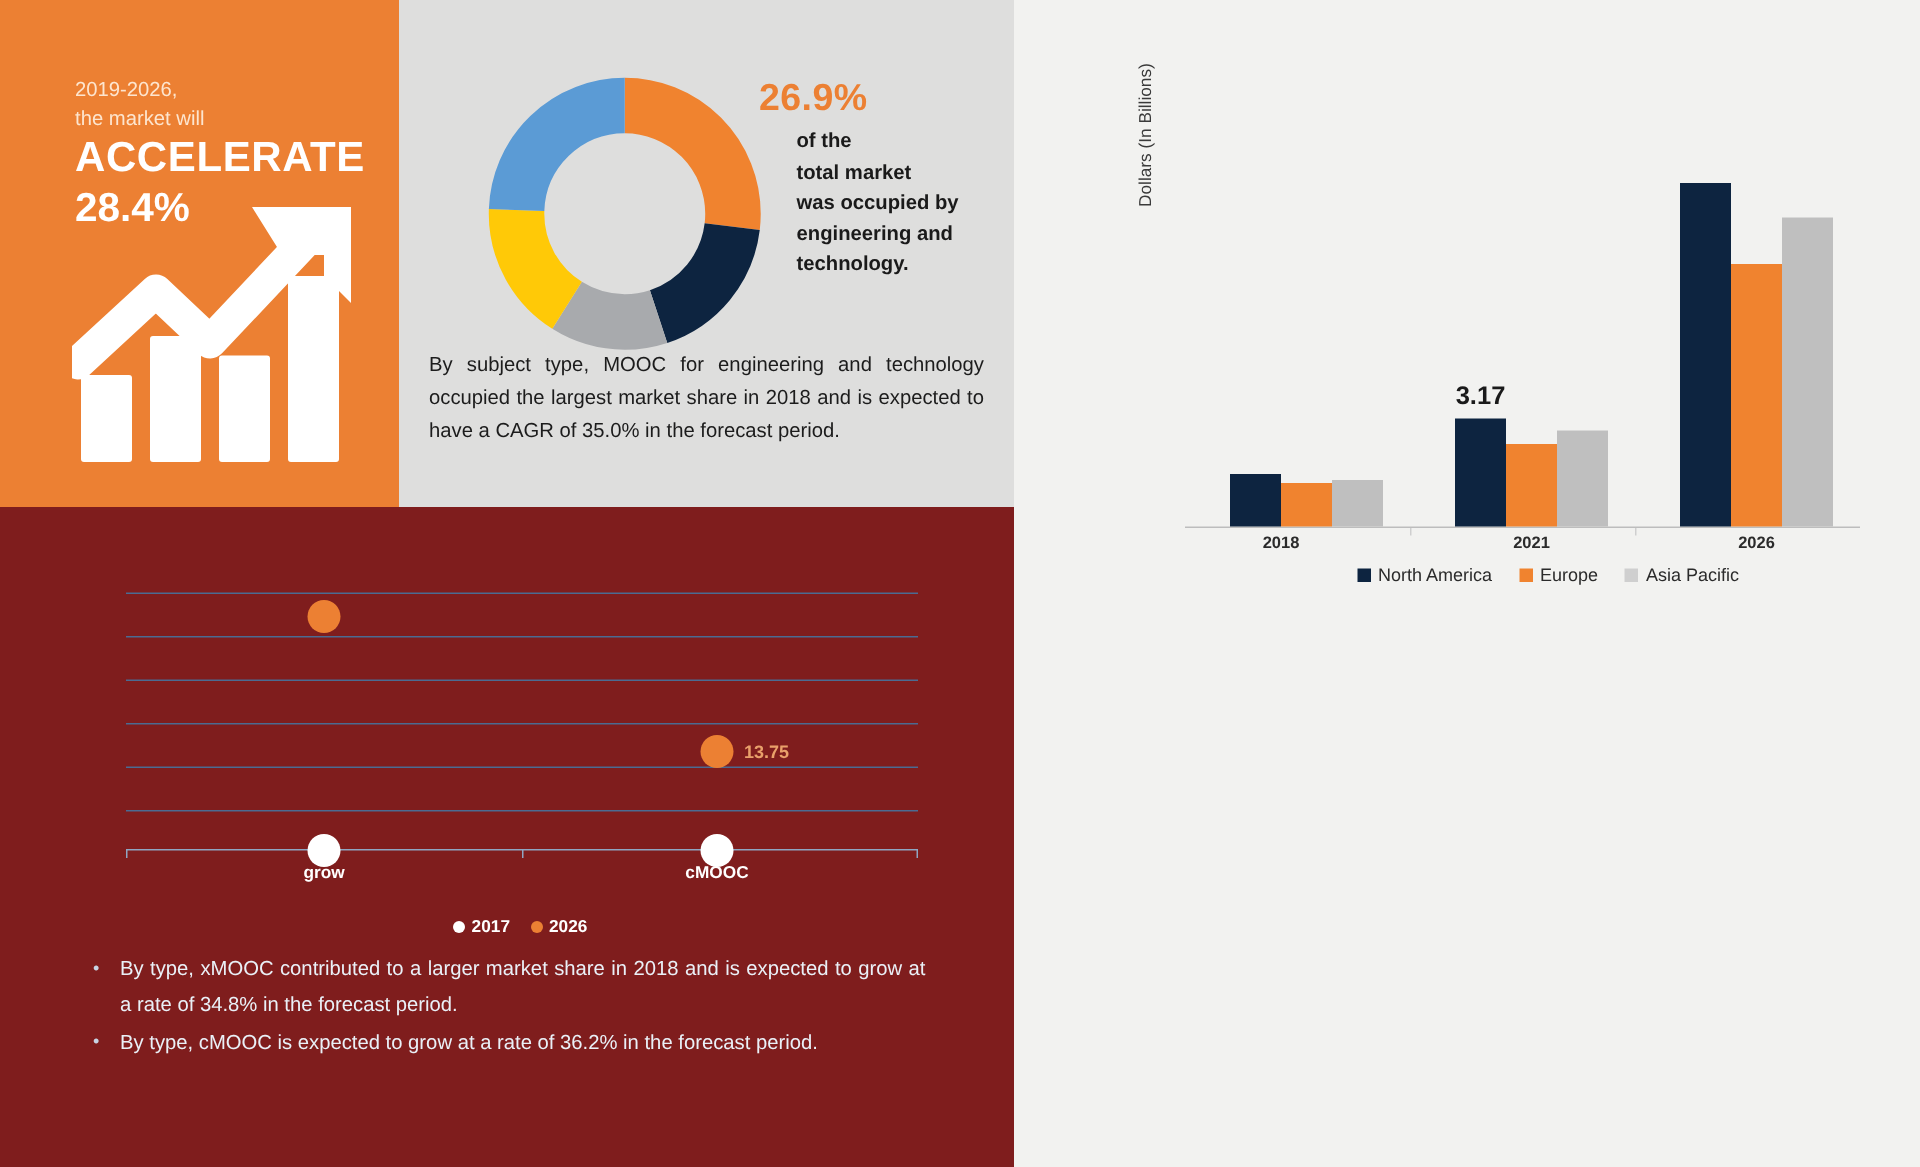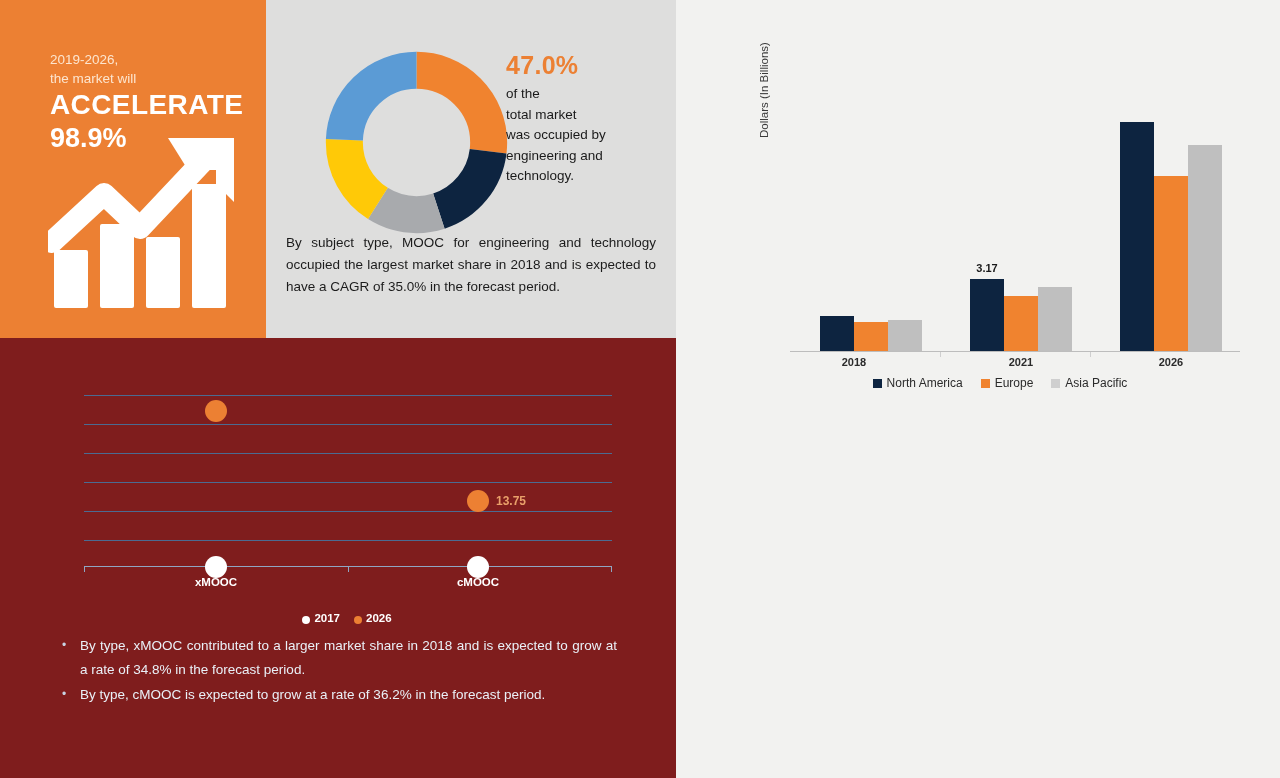--- a/index.html
+++ b/index.html
@@ -26,21 +26,21 @@
 
   
   #grey-panel {
     position: absolute; left: 266px; top: 0; width: 410px; height: 338px;
     background: #dededd;
   }
   #donut-wrap { position: absolute; left: 58px; top: 50px; width: 185px; height: 185px; }
   #donut-svg { width: 185px; height: 185px; display: block; }
   #donut-stat { position: absolute; left: 240px; top: 50px; width: 165px; }
   .ds-pct { font-size: 25px; font-weight: bold; color: #ec8033; line-height: 30px; letter-spacing: .3px;}
-  .ds-text { font-size: 13.5px; font-weight: normal; color: #1a1a1a; line-height: 20.5px; margin-top: 4px; }
+  .ds-text { font-size: 13.5px; font-weight: bold; color: #1a1a1a; line-height: 20.5px; margin-top: 4px; margin-left: 25px; }
   #grey-para {
     position: absolute; left: 8px; top: 232px; width: 394px;
     font-size: 13.5px; line-height: 22px; color: #1c1c1c;
     text-align: justify; padding: 0 12px;
   }
 
   
   #navy-panel {
     position: absolute; left: 0; top: 338px; width: 676px; height: 440px;
     background: #7f1d1d;
@@ -48,21 +48,21 @@
   #dotplot { position: absolute; left: 62px; top: 12px; width: 570px; height: 250px; }
   .grid-line { position: absolute; left: 22px; width: 528px; height: 1px; background: #4b6b92; }
   #dp-axis { position: absolute; left: 22px; width: 528px; height: 1px; background: #8fa6c2; }
   .axis-tick { position: absolute; width: 1px; height: 6px; background: #8fa6c2; }
   .dot { position: absolute; width: 22px; height: 22px; border-radius: 50%; }
   .dot.orange { background: #ec8033; }
   .dot.white { background: #ffffff; }
   .dot-label { position: absolute; font-size: 12px; color: #e9a06a; font-weight: 600; }
   .cat-label { position: absolute; font-size: 11.5px; font-weight: bold; color: #ffffff; text-align: center; }
   #dp-legend { position: absolute; left: 0; top: 262px; width: 570px; display: flex; justify-content: center; gap: 14px; align-items: center; }
-  .lg-item { display: flex; align-items: flex-end; gap: 4px; font-size: 11.5px; font-weight: bold; color: #ffffff; }
+  .lg-item { display: flex; align-items: center; gap: 4px; font-size: 11.5px; font-weight: bold; color: #ffffff; }
   .lg-dot { width: 8px; height: 8px; border-radius: 50%; }
   #navy-bullets { position: absolute; left: 62px; top: 296px; width: 555px; }
   .nb-row { display: flex; gap: 12px; margin-bottom: 2px; }
   .nb-bullet { color: #c8d4e4; font-size: 12px; line-height: 23.5px; flex: 0 0 6px; }
   .nb-text { font-size: 13.5px; line-height: 23.5px; color: #eaf0f7; text-align: justify; flex: 1; }
 
   
   #right-panel {
     position: absolute; left: 676px; top: 0; width: 604px; height: 778px;
     background: #f2f2f0;
@@ -73,38 +73,38 @@
     font-size: 11.5px; color: #3a3a3a;
     transform: rotate(-90deg); transform-origin: left top;
     white-space: nowrap;
   }
   #plot-area { position: absolute; left: 30px; top: 0; width: 450px; height: 232px; }
   #bar-baseline { position: absolute; left: 0; bottom: 0; width: 450px; height: 1px; background: #bdbdbd; }
   .bar { position: absolute; bottom: 1px; }
   .bar.na { background: #0d2440; }
   .bar.eu { background: #f0832f; }
   .bar.ap { background: #bfbfbf; }
-  .bar-value { position: absolute; font-size: 11px; font-weight: bold; color: #1a1a1a; }
+  .bar-value { position: absolute; font-size: 17px; font-weight: bold; color: #1a1a1a; }
   .group-tick { position: absolute; bottom: -5px; width: 1px; height: 5px; background: #cfcfcf; }
   .group-label { position: absolute; top: 236px; font-size: 11px; font-weight: bold; color: #2b2b2b; text-align: center; }
-  #bar-legend { position: absolute; left: 15px; top: 256px; width: 450px; display: flex; justify-content: center; align-items: flex-start; gap: 18px; }
+  #bar-legend { position: absolute; left: 47px; top: 256px; width: 450px; display: flex; justify-content: center; align-items: flex-start; gap: 18px; }
   .bl-item { display: flex; align-items: center; gap: 5px; font-size: 12px; color: #2b2b2b; }
   .bl-swatch { width: 9px; height: 9px; }
 </style>
 </head>
 <body>
 
 <div id="page">
 
   <div id="orange-panel">
     <div id="orange-text">
       <div class="ot-line1">2019-2026,</div>
       <div class="ot-line1">the market will</div>
       <div class="ot-accelerate">ACCELERATE</div>
-      <div class="ot-pct">98.9%</div>
+      <div class="ot-pct">28.4%</div>
     </div>
     <svg id="growth-icon" viewBox="0 0 200 180">
       <g fill="#ffffff">
         <rect x="6" y="118" width="34" height="58" rx="2"></rect>
         <rect x="52" y="92" width="34" height="84" rx="2"></rect>
         <rect x="98" y="105" width="34" height="71" rx="2"></rect>
         <rect x="144" y="52" width="34" height="124" rx="2"></rect>
       </g>
       <path d="M4 110 L56 62 L92 96 L158 26" stroke="#ffffff" stroke-width="22" fill="none" stroke-linecap="round" stroke-linejoin="round"></path>
       <path d="M120 6 L186 6 L186 70 L168 52 L168 38 L140 38 Z" fill="#ffffff"></path>
@@ -119,21 +119,21 @@
 
           <circle r="78" stroke="#f0832f" stroke-dasharray="131.8 358.3" stroke-dashoffset="0"></circle>
           <circle r="78" stroke="#0d2440" stroke-dasharray="88.2 401.9" stroke-dashoffset="-131.8"></circle>
           <circle r="78" stroke="#a8aaad" stroke-dasharray="68.6 421.5" stroke-dashoffset="-220.0"></circle>
           <circle r="78" stroke="#ffc907" stroke-dasharray="81.4 408.7" stroke-dashoffset="-288.6"></circle>
           <circle r="78" stroke="#5b9bd5" stroke-dasharray="120.1 370.0" stroke-dashoffset="-370.0"></circle>
         </g>
       </svg>
     </div>
     <div id="donut-stat">
-      <div class="ds-pct">47.0%</div>
+      <div class="ds-pct">26.9%</div>
       <div class="ds-text">
         <div>of the</div>
         <div>total market</div>
         <div>was occupied  by</div>
         <div>engineering and</div>
         <div>technology.</div>
       </div>
     </div>
     <div id="grey-para">By subject type, MOOC for engineering and technology occupied the largest market share in 2018 and is expected to have a CAGR of 35.0% in the forecast period.</div>
   </div>
@@ -150,21 +150,21 @@
       <div class="axis-tick" style="left:22px;  top:216px;"></div>
       <div class="axis-tick" style="left:286px; top:216px;"></div>
       <div class="axis-tick" style="left:549px; top:216px;"></div>
 
       <div class="dot orange" style="left:143px; top:50px;"></div>
       <div class="dot orange" style="left:405px; top:140px;"></div>
       <div class="dot-label" style="left:434px; top:144px;">13.75</div>
       <div class="dot white" style="left:143px; top:206px;"></div>
       <div class="dot white" style="left:405px; top:206px;"></div>
 
-      <div class="cat-label" style="left:104px; top:226px; width:100px;">xMOOC</div>
+      <div class="cat-label" style="left:104px; top:226px; width:100px;">grow</div>
       <div class="cat-label" style="left:366px; top:226px; width:100px;">cMOOC</div>
 
       <div id="dp-legend">
         <div class="lg-item">
           <span class="lg-dot" style="background:#ffffff;"></span>
           <span>2017</span>
         </div>
         <div class="lg-item">
           <span class="lg-dot" style="background:#ec8033;"></span>
           <span>2026</span>

